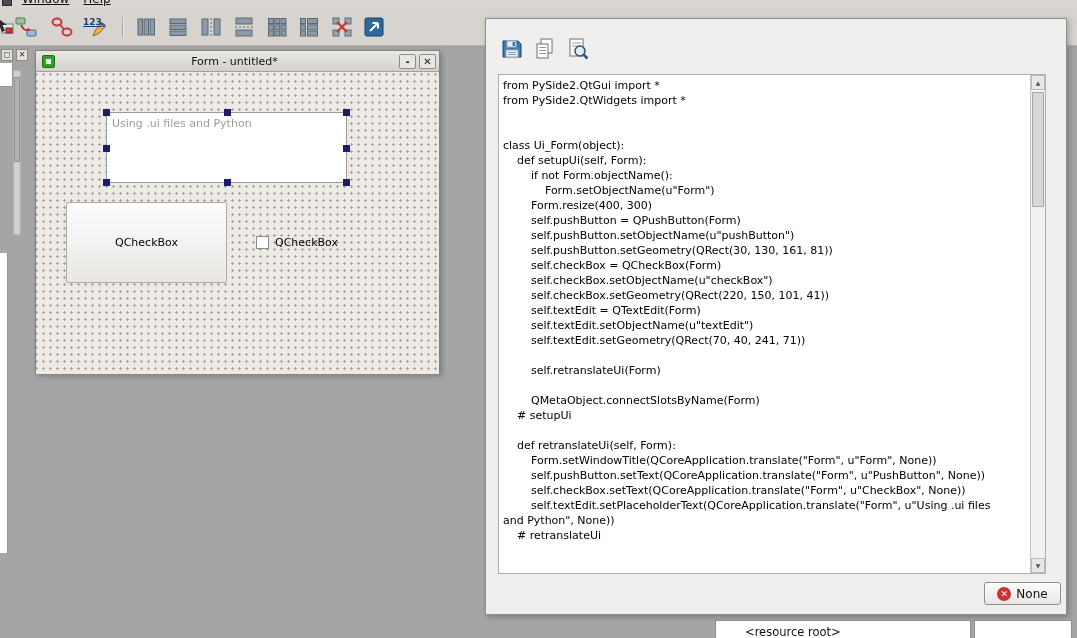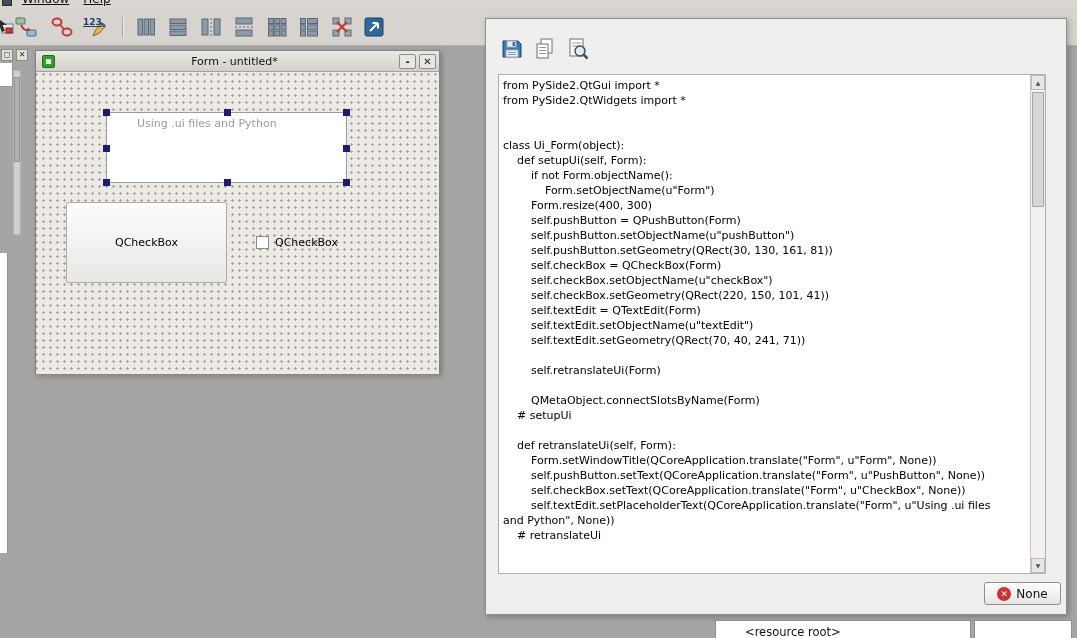--- a/index.html
+++ b/index.html
@@ -44,21 +44,21 @@
   .fw-icon::after { content:""; position:absolute; left:3px; top:3px; width:5px; height:5px; background:#e7f5e3; }
   .fw-title { flex:1; text-align:center; font-size:11px; color:#111;padding-left:18px; }
   .fw-btn { width:17px; height:15px; margin-left:3px; background:#e9e7e3; border:1px solid #8f8c88;
             border-radius:2px; font-size:10px; font-weight:bold; line-height:13px; text-align:center; color:#222; }
   .fw-body { position:relative; width:100%; height:302px; overflow:hidden; background-color:#edeae6;
              background-image:radial-gradient(circle,#a8a49d 1px,transparent 1.2px);
              background-size:7px 7px; background-position:4px 6px; }
 
   .qtextedit { position:absolute; left:70px; top:40px; width:241px; height:71px; background:#fff;
                border:1px solid #9b9b9b; }
-  .placeholder { position:absolute; left:5px; top:4px; color:#9b9b9b; font-size:11px;margin-left:25px; }
+  .placeholder { position:absolute; left:5px; top:4px; color:#9b9b9b; font-size:11px; }
   .handle { position:absolute; width:7px; height:7px; background:#1b1b6f; }
   .h-tl{left:-4px;top:-4px;} .h-tm{left:calc(50% - 3px);top:-4px;} .h-tr{right:-4px;top:-4px;}
   .h-ml{left:-4px;top:calc(50% - 3px);} .h-mr{right:-4px;top:calc(50% - 3px);}
   .h-bl{left:-4px;bottom:-4px;} .h-bm{left:calc(50% - 3px);bottom:-4px;} .h-br{right:-4px;bottom:-4px;}
 
   .qpushbutton { position:absolute; left:30px; top:130px; width:161px; height:81px;
                  background:linear-gradient(180deg,#fdfdfd,#f3f1ef 55%,#e9e7e4);
                  border:1px solid #adaaa7; border-radius:2px;
                  display:flex; align-items:center; justify-content:center; font-size:11px; }
   .qcheckbox { position:absolute; left:220px; top:150px; width:101px; height:41px;

